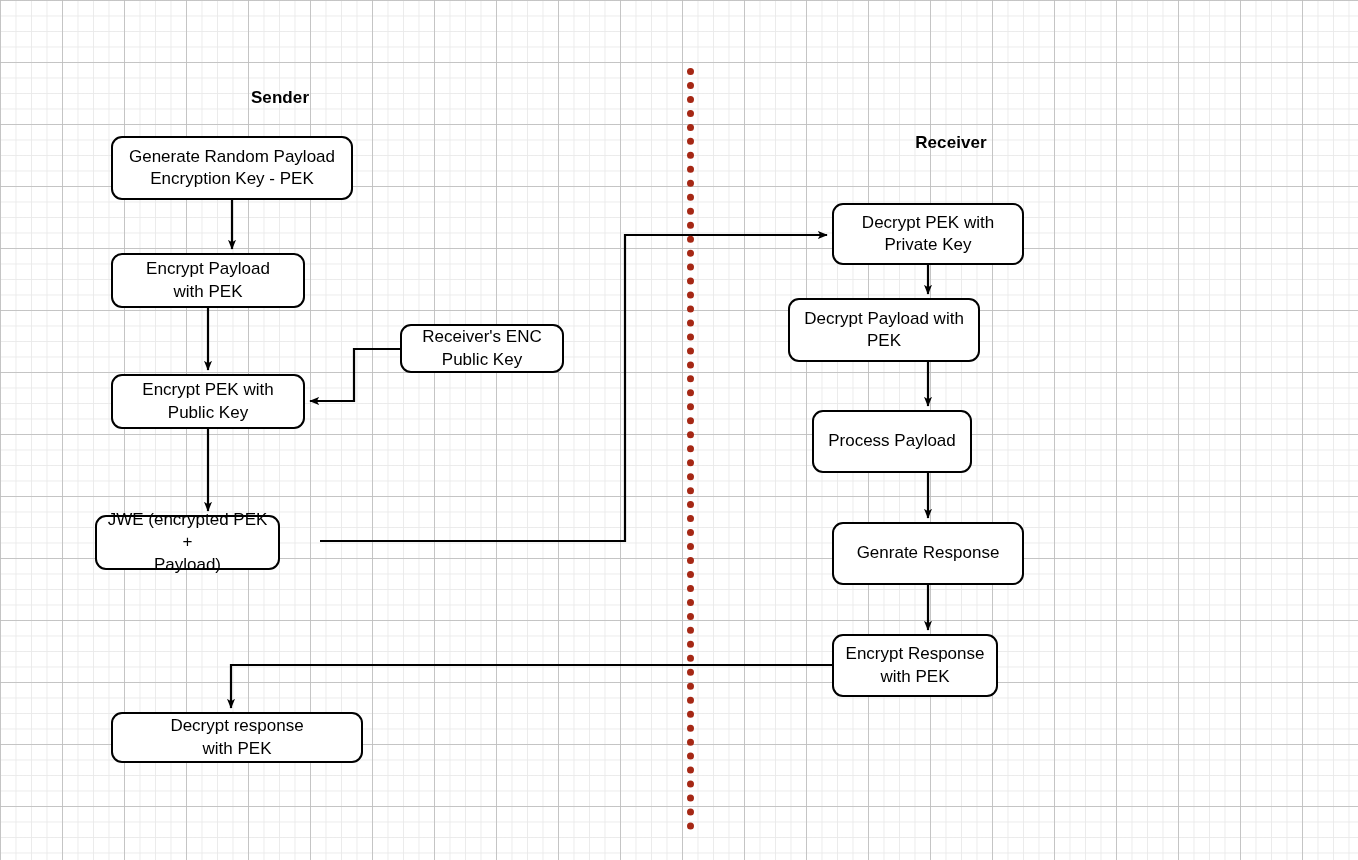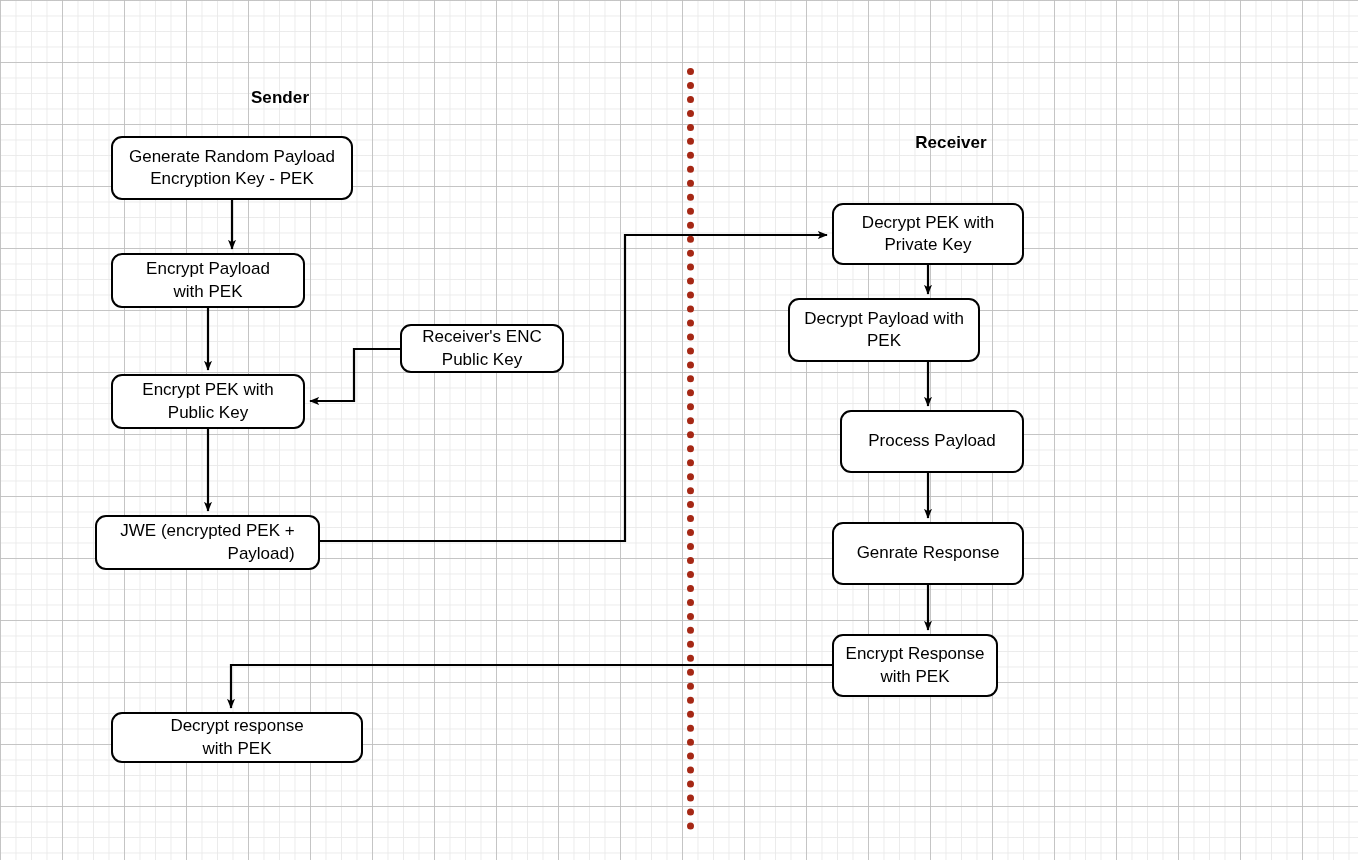--- a/index.html
+++ b/index.html
@@ -112,35 +112,35 @@
 
   <div class="node" style="left:111px; top:136px; width:242px; height:64px;">Generate Random Payload
 Encryption Key - PEK</div>
 
   <div class="node" style="left:111px; top:253px; width:194px; height:55px;">Encrypt Payload
 with PEK</div>
 
   <div class="node" style="left:111px; top:374px; width:194px; height:55px;">Encrypt PEK with
 Public Key</div>
 
-  <div class="node" style="left:95px; top:515px; width:225px; height:55px;text-align:right;">JWE (encrypted PEK +
+  <div class="node" style="left:95px; top:515px; width:185px; height:55px;">JWE (encrypted PEK +
 Payload)</div>
 
   <div class="node" style="left:111px; top:712px; width:252px; height:51px;">Decrypt response
 with PEK</div>
 
   <div class="node" style="left:400px; top:324px; width:164px; height:49px;">Receiver's ENC
 Public  Key</div>
 
   <div class="node" style="left:832px; top:203px; width:192px; height:62px;">Decrypt PEK with
 Private Key</div>
 
   <div class="node" style="left:788px; top:298px; width:192px; height:64px;">Decrypt Payload with
 PEK</div>
 
-  <div class="node" style="left:840px; top:410px; width:184px; height:63px;">Process Payload</div>
+  <div class="node" style="left:812px; top:410px; width:160px; height:63px;">Process Payload</div>
 
   <div class="node" style="left:832px; top:522px; width:192px; height:63px;">Genrate Response</div>
 
   <div class="node" style="left:832px; top:634px; width:166px; height:63px;">Encrypt Response
 with PEK</div>
 
 </div>
 
 </body></html>

